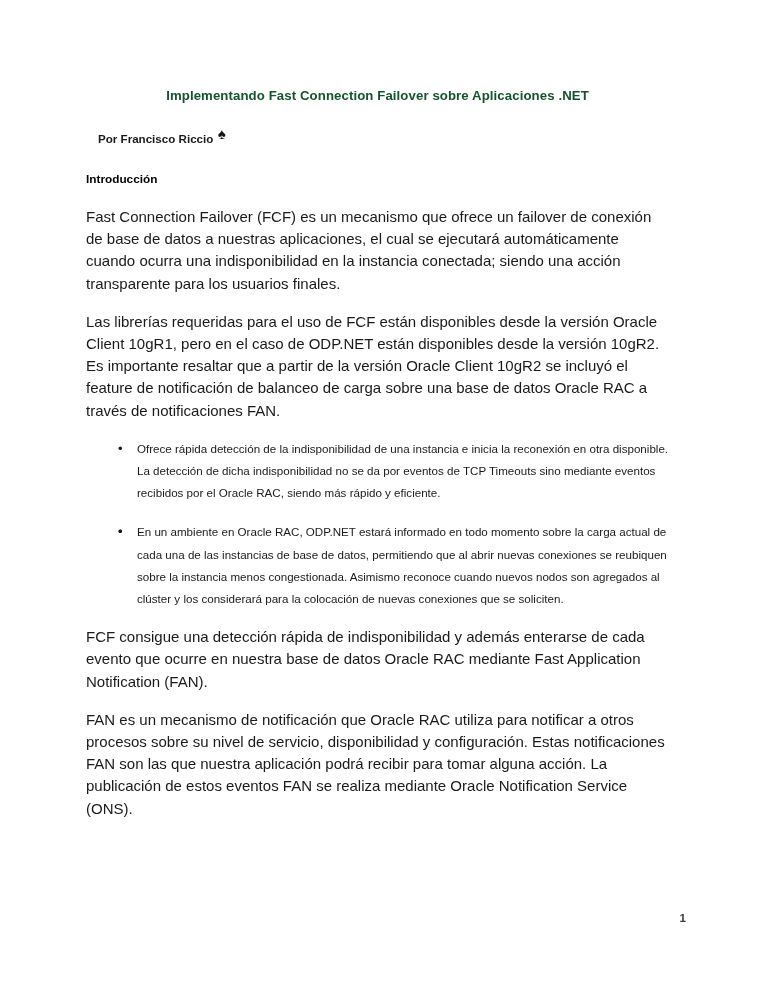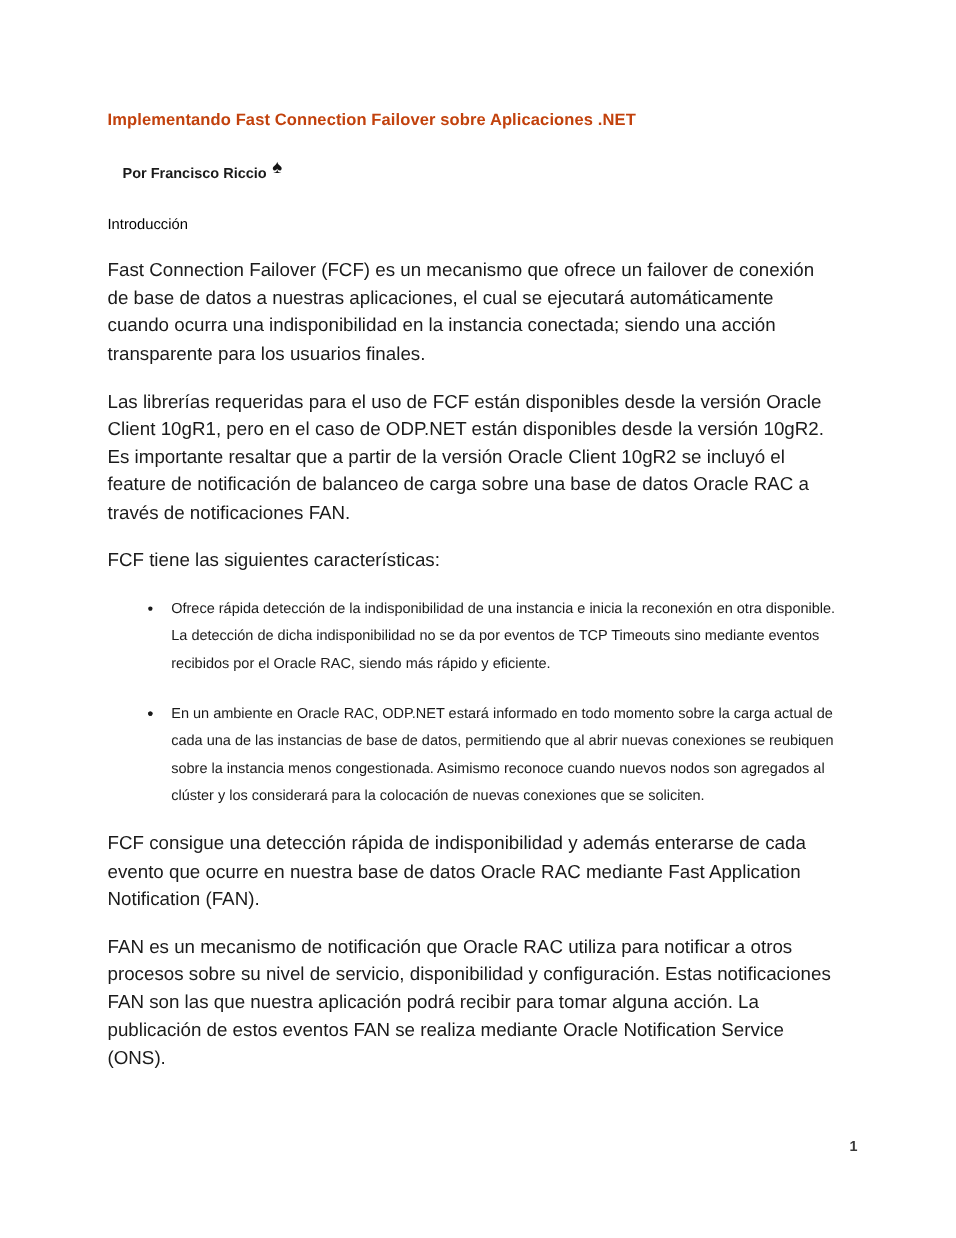--- a/index.html
+++ b/index.html
@@ -31,25 +31,26 @@
   .content {
     position: absolute;
     left: 86px;
     top: 86px;
     width: 583px;
   }
 
   .doc-title {
     font-size: 13.2px;
     font-weight: bold;
+    text-align: center;
     letter-spacing: 0.1px;
     line-height: 20px;
     margin: 0 0 0 0;
     padding: 0 0 0 0;
-    color: #c2410c;
+    color: #14532d;
   }
 
   .byline {
     font-size: 11.6px;
     line-height: 22px;
     margin: 22px 0 0 12px;
     color: #1a1a1a;
     display: flex;
     align-items: flex-start;
     gap: 0px;
@@ -64,21 +65,21 @@
     position: relative;
     top: -2px;
     line-height: 15px;
     text-align: center;
     font-size: 15px;
     color: #151515;
   }
 
   .section-heading {
     font-size: 11.8px;
-    font-weight: normal;
+    font-weight: bold;
     line-height: 22px;
     margin: 18px 0 16px 0;
     color: #000000;
   }
 
   p.body-text {
     font-size: 15px;
     line-height: 22.2px;
     margin: 16px 0 0 0;
     text-align: left;
@@ -141,21 +142,20 @@
       <span>Por Francisco Riccio</span>
       <span class="ace-icon">♠</span>
     </div>
 
     <h2 class="section-heading">Introducción</h2>
 
     <p class="body-text">Fast Connection Failover (FCF) es un mecanismo que ofrece un failover de conexión de base de datos a nuestras aplicaciones, el cual se ejecutará automáticamente cuando ocurra una indisponibilidad en la instancia conectada; siendo una acción transparente para los usuarios finales.</p>
 
     <p class="body-text">Las librerías requeridas para el uso de FCF están disponibles desde la versión Oracle Client 10gR1, pero en el caso de ODP.NET están disponibles desde la versión 10gR2. Es importante resaltar que a partir de la versión Oracle Client 10gR2 se incluyó el feature de notificación de balanceo de carga sobre una base de datos Oracle RAC a través de notificaciones FAN.</p>
 
-    <p class="body-text">FCF tiene las siguientes características:</p>
 
     <ul class="feature-list">
       <li>
         <span class="bullet-dot">•</span>
         <span>Ofrece rápida detección de la indisponibilidad de una instancia e inicia la reconexión en otra disponible. La detección de dicha indisponibilidad no se da por eventos de TCP Timeouts sino mediante eventos recibidos por el Oracle RAC, siendo más rápido y eficiente.</span>
       </li>
       <li>
         <span class="bullet-dot">•</span>
       </li>
       <li>

